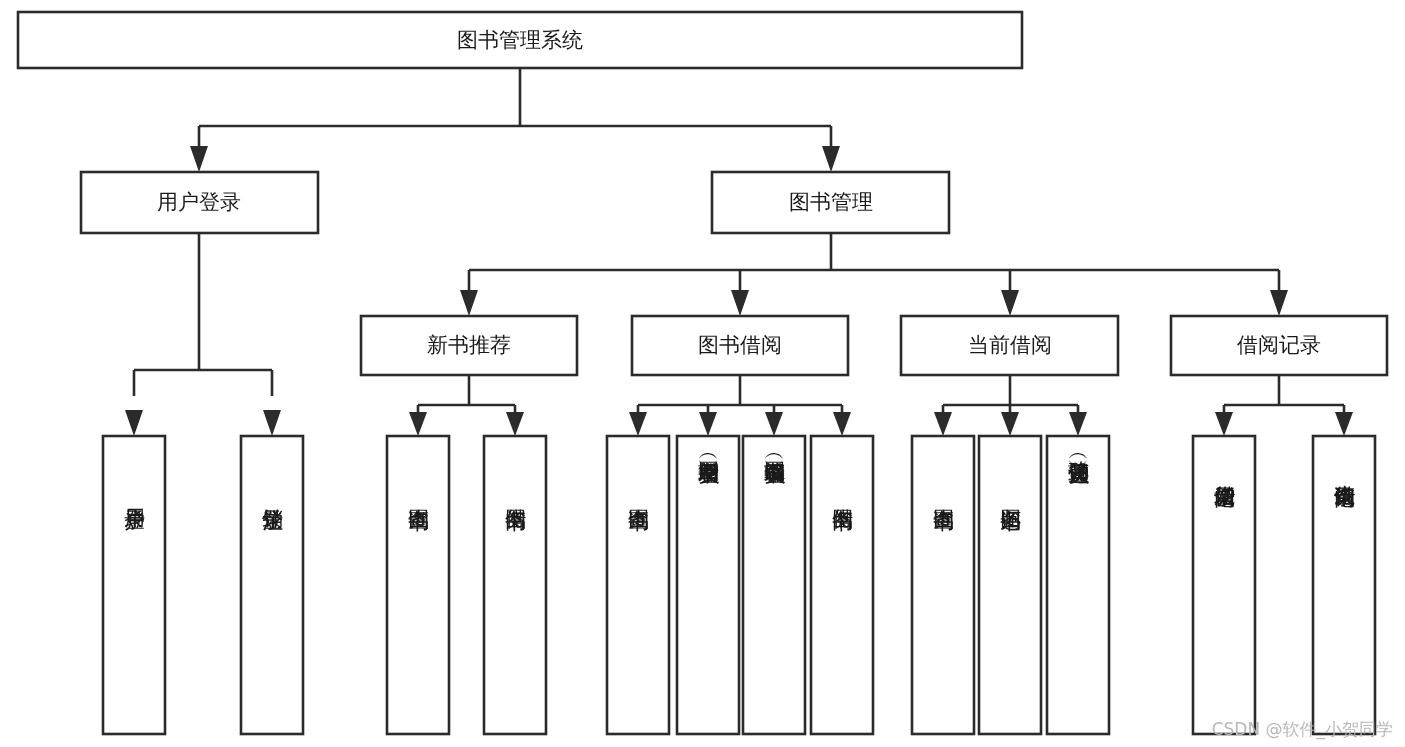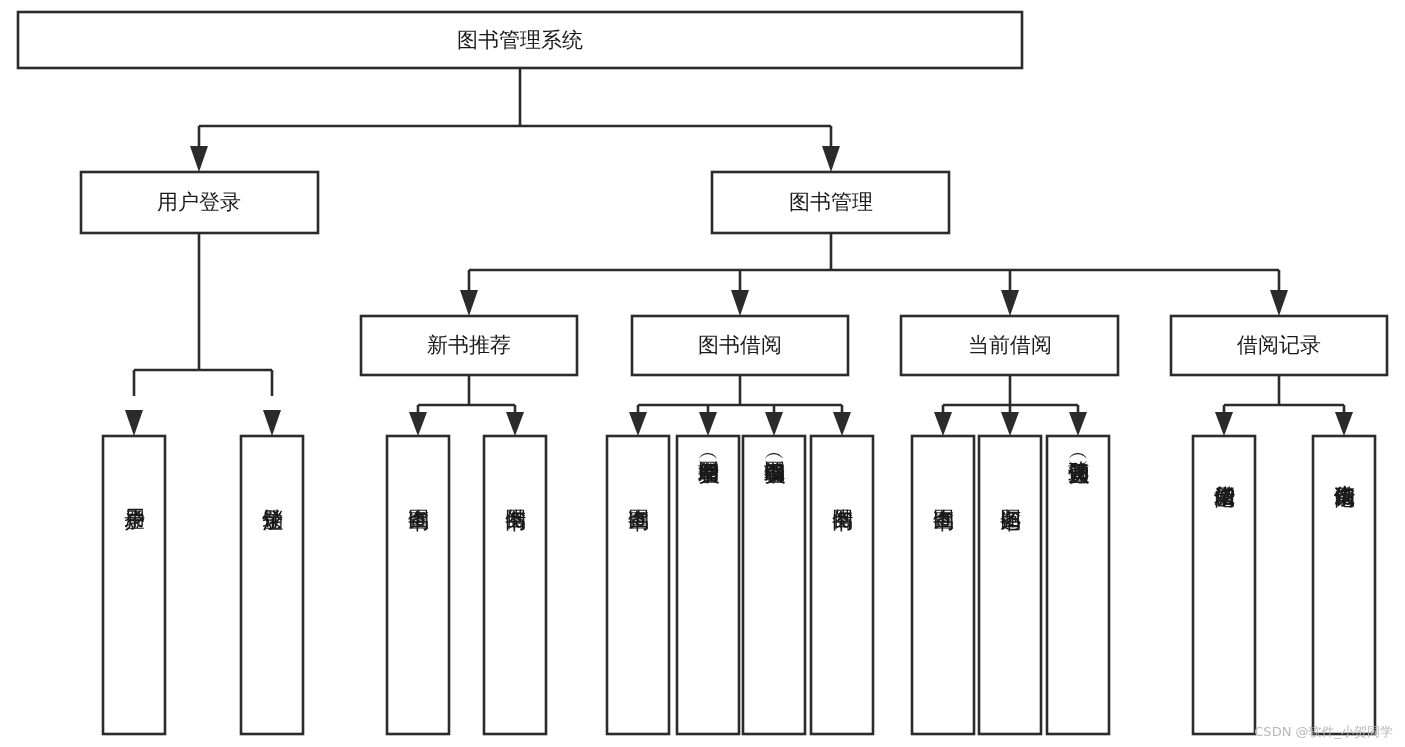--- a/index.html
+++ b/index.html
@@ -66,21 +66,21 @@
     line-height: 1.32;
     color: #1a1a1a;
     letter-spacing: 0.5px;
     white-space: nowrap;
   }
   .watermark {
     position: absolute;
     right: 12px;
     bottom: 6px;
     font-family: "DejaVu Sans", "Liberation Sans", sans-serif;
-    font-size: 13px;
+    font-size: 17px;
     color: #b8b8b8;
     white-space: nowrap;
     pointer-events: none;
   }
 </style>
 </head>
 <body>
 
 <div id="diagram-root">
 

